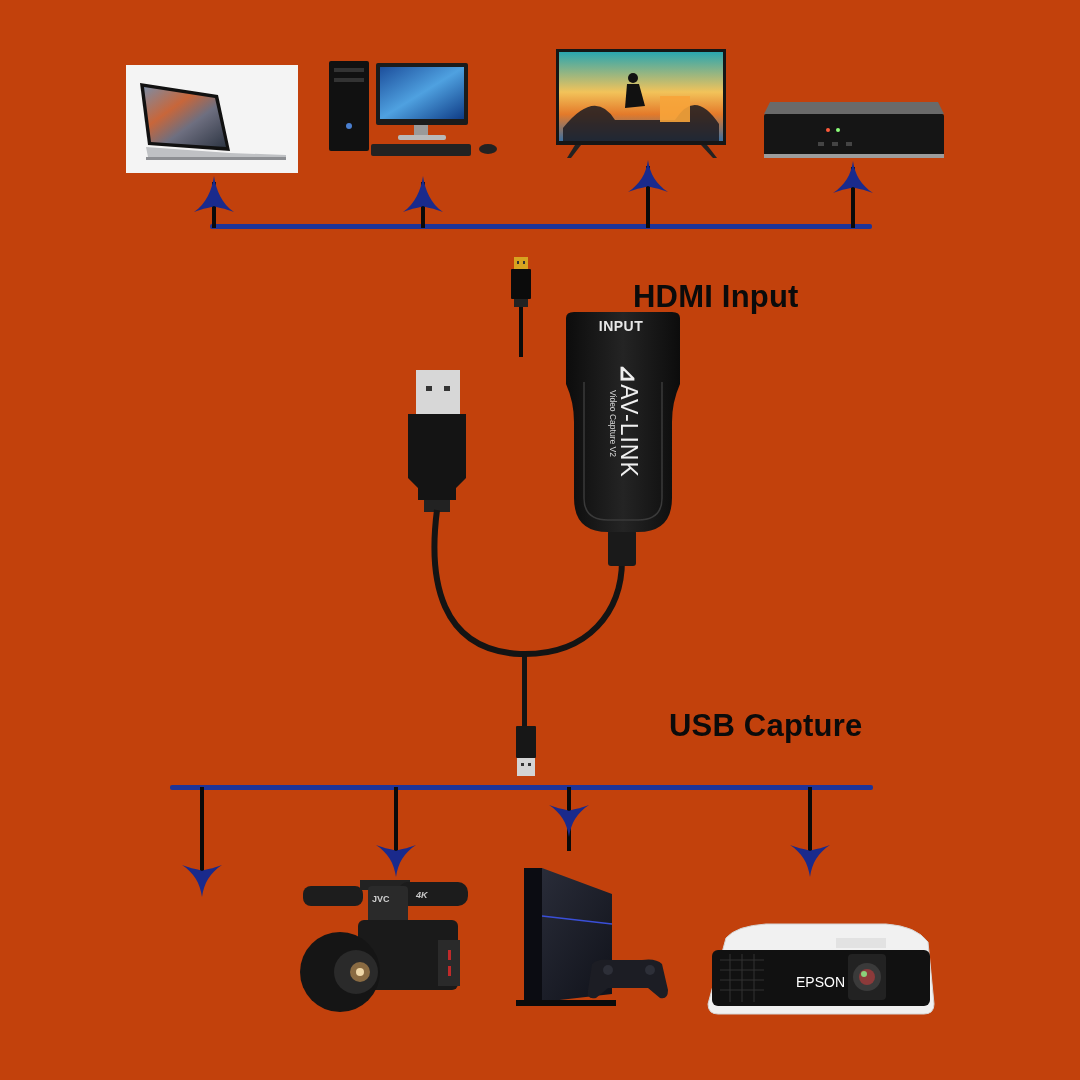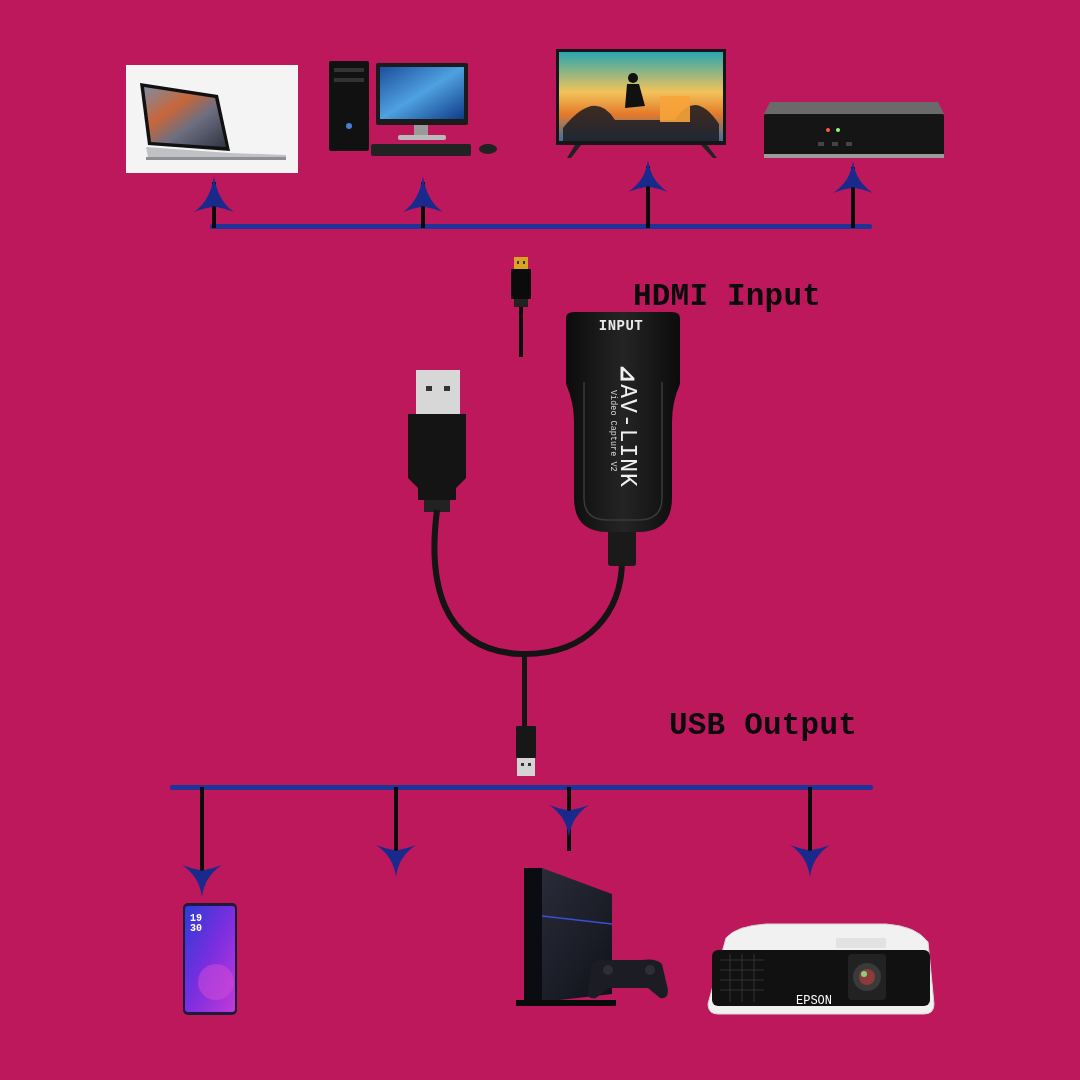--- a/index.html
+++ b/index.html
@@ -1,16 +1,16 @@
 <!DOCTYPE html>
 <html><head>
 <meta charset="utf-8">
 <style>
   html,body{margin:0;padding:0;background:#ffffff;}
-  #stage{position:relative;width:1080px;height:1080px;overflow:hidden;background:#be185d;font-family:Liberation Mono, monospace;}
+  #stage{position:relative;width:1080px;height:1080px;overflow:hidden;background:#c2410c;font-family:Liberation Sans, sans-serif;}
   .abs{position:absolute;}
   .label{font-weight:bold;color:#0b0b0b;font-size:31px;letter-spacing:0.2px;white-space:nowrap;}
   .watermark{font-weight:bold;color:#ece7e9;font-size:82px;white-space:nowrap;letter-spacing:1px;}
   .bus{background:#1f3499;border-radius:2px;}
   svg{display:block;}
 </style>
 </head>
 <body>
 
 <div id="stage">
@@ -171,21 +171,21 @@
 
   <div class="abs" style="left:513px;top:726px;width:26px;height:52px;">
     <svg width="26" height="52" viewBox="0 0 26 52">
       <rect x="3" y="0" width="20" height="32" rx="1" fill="#171717"></rect>
       <rect x="4" y="32" width="18" height="18" fill="#d4d4d4"></rect>
       <rect x="8" y="37" width="3" height="3" fill="#333"></rect>
         <rect x="15" y="37" width="3" height="3" fill="#333"></rect>
     </svg>
   </div>
 
-  <div class="abs label" style="left:669px;top:708px;">USB Output</div>
+  <div class="abs label" style="left:669px;top:708px;">USB Capture</div>
 
   <div class="abs bus" style="left:170px;top:785px;width:703px;height:5px;"></div>
 
   <div class="abs" style="left:180px;top:787px;width:44px;height:110px;">
     <svg width="44" height="110" viewBox="0 0 44 110">
         <rect x="20" y="0" width="4" height="100" fill="#0a0a0a"></rect>
         <path d="M22 110 C24 96 30 86 42 78 C32 82 26 82 22 84 C18 82 12 82 2 78 C14 86 20 96 22 110 Z" fill="#1a2a8c"></path>
       </svg>
   </div>
   <div class="abs" style="left:374px;top:787px;width:44px;height:90px;">
@@ -200,37 +200,39 @@
         <path d="M22 50 C24 36 30 26 42 18 C32 22 26 22 22 24 C18 22 12 22 2 18 C14 26 20 36 22 50 Z" fill="#1a2a8c"></path>
       </svg>
   </div>
   <div class="abs" style="left:788px;top:787px;width:44px;height:90px;">
     <svg width="44" height="90" viewBox="0 0 44 90">
         <rect x="20" y="0" width="4" height="80" fill="#0a0a0a"></rect>
         <path d="M22 90 C24 76 30 66 42 58 C32 62 26 62 22 64 C18 62 12 62 2 58 C14 66 20 76 22 90 Z" fill="#1a2a8c"></path>
       </svg>
   </div>
 
-  <div class="abs" style="left:182px;top:902px;width:56px;height:114px;">
-    <svg width="56" height="114" viewBox="0 0 56 114">
-      <defs>
-        <linearGradient id="ph" x1="0" y1="0" x2="1" y2="1">
-          <stop offset="0" stop-color="#2d3bd6"></stop>
-          <stop offset="0.5" stop-color="#7b2ee0"></stop>
-          <stop offset="1" stop-color="#c23ad8"></stop>
-        </linearGradient>
-      </defs>
-      <rect x="1" y="1" width="54" height="112" rx="5" fill="#1c1c3a"></rect>
-      <rect x="3" y="4" width="50" height="106" rx="3" fill="url(#ph)"></rect>
-      <circle cx="34" cy="80" r="18" fill="#d04bd8" opacity="0.55"></circle>
-    </svg>
-    <div class="abs" style="left:8px;top:12px;color:#fff;font-size:10px;line-height:10px;white-space:pre;font-weight:bold;">19
-30</div>
-  </div>
-
+
+  <div class="abs" style="left:298px;top:880px;width:175px;height:138px;">
+    <svg width="175" height="138" viewBox="0 0 175 138">
+      <rect x="5" y="6" width="60" height="20" rx="8" fill="#1d1d1d"></rect>
+      <rect x="62" y="0" width="50" height="10" fill="#222"></rect>
+      <rect x="100" y="2" width="70" height="24" rx="10" fill="#1c1c1c"></rect>
+      <rect x="70" y="6" width="40" height="40" rx="4" fill="#2a2a2a"></rect>
+      <rect x="60" y="40" width="100" height="70" rx="6" fill="#1a1a1a"></rect>
+      <rect x="140" y="60" width="22" height="46" fill="#2a2a2a"></rect>
+      <circle cx="42" cy="92" r="40" fill="#151515"></circle>
+      <circle cx="58" cy="92" r="22" fill="#2a2a2a"></circle>
+      <circle cx="62" cy="92" r="10" fill="#8a6b42"></circle>
+      <circle cx="62" cy="92" r="4" fill="#f0d8a8"></circle>
+      <rect x="150" y="70" width="3" height="10" fill="#c02a2a"></rect>
+      <rect x="150" y="86" width="3" height="10" fill="#c02a2a"></rect>
+    </svg>
+    <div class="abs" style="left:74px;top:14px;color:#d0d0d0;font-size:9px;font-weight:bold;">JVC</div>
+    <div class="abs" style="left:118px;top:10px;color:#c9c9c9;font-size:9px;font-style:italic;font-weight:bold;">4K</div>
+  </div>
 
   <div class="abs" style="left:512px;top:864px;width:160px;height:146px;">
     <svg width="160" height="146" viewBox="0 0 160 146">
       <defs>
         <linearGradient id="ps" x1="0" y1="0" x2="1" y2="1">
           <stop offset="0" stop-color="#2c2f3c"></stop>
           <stop offset="1" stop-color="#10121a"></stop>
         </linearGradient>
       </defs>
       <polygon points="12,4 30,4 100,30 100,130 30,138 12,138" fill="url(#ps)"></polygon>
@@ -256,16 +258,16 @@
         <line x1="24" y1="36" x2="24" y2="84"></line>
           <line x1="36" y1="36" x2="36" y2="84"></line>
           <line x1="48" y1="36" x2="48" y2="84"></line>
       </g>
       <rect x="142" y="36" width="38" height="46" rx="4" fill="#222"></rect>
       <circle cx="161" cy="59" r="14" fill="#3a3a3a"></circle>
       <circle cx="161" cy="59" r="8" fill="#8c3a3a"></circle>
       <circle cx="158" cy="56" r="3" fill="#8ad07a"></circle>
       <rect x="130" y="20" width="50" height="10" fill="#e2e2e2"></rect>
     </svg>
-    <div class="abs" style="left:90px;top:76px;color:#fff;font-size:12px;">EPSON</div>
+    <div class="abs" style="left:90px;top:56px;color:#fff;font-size:14px;">EPSON</div>
   </div>
 
 </div>
 
 </body></html>

